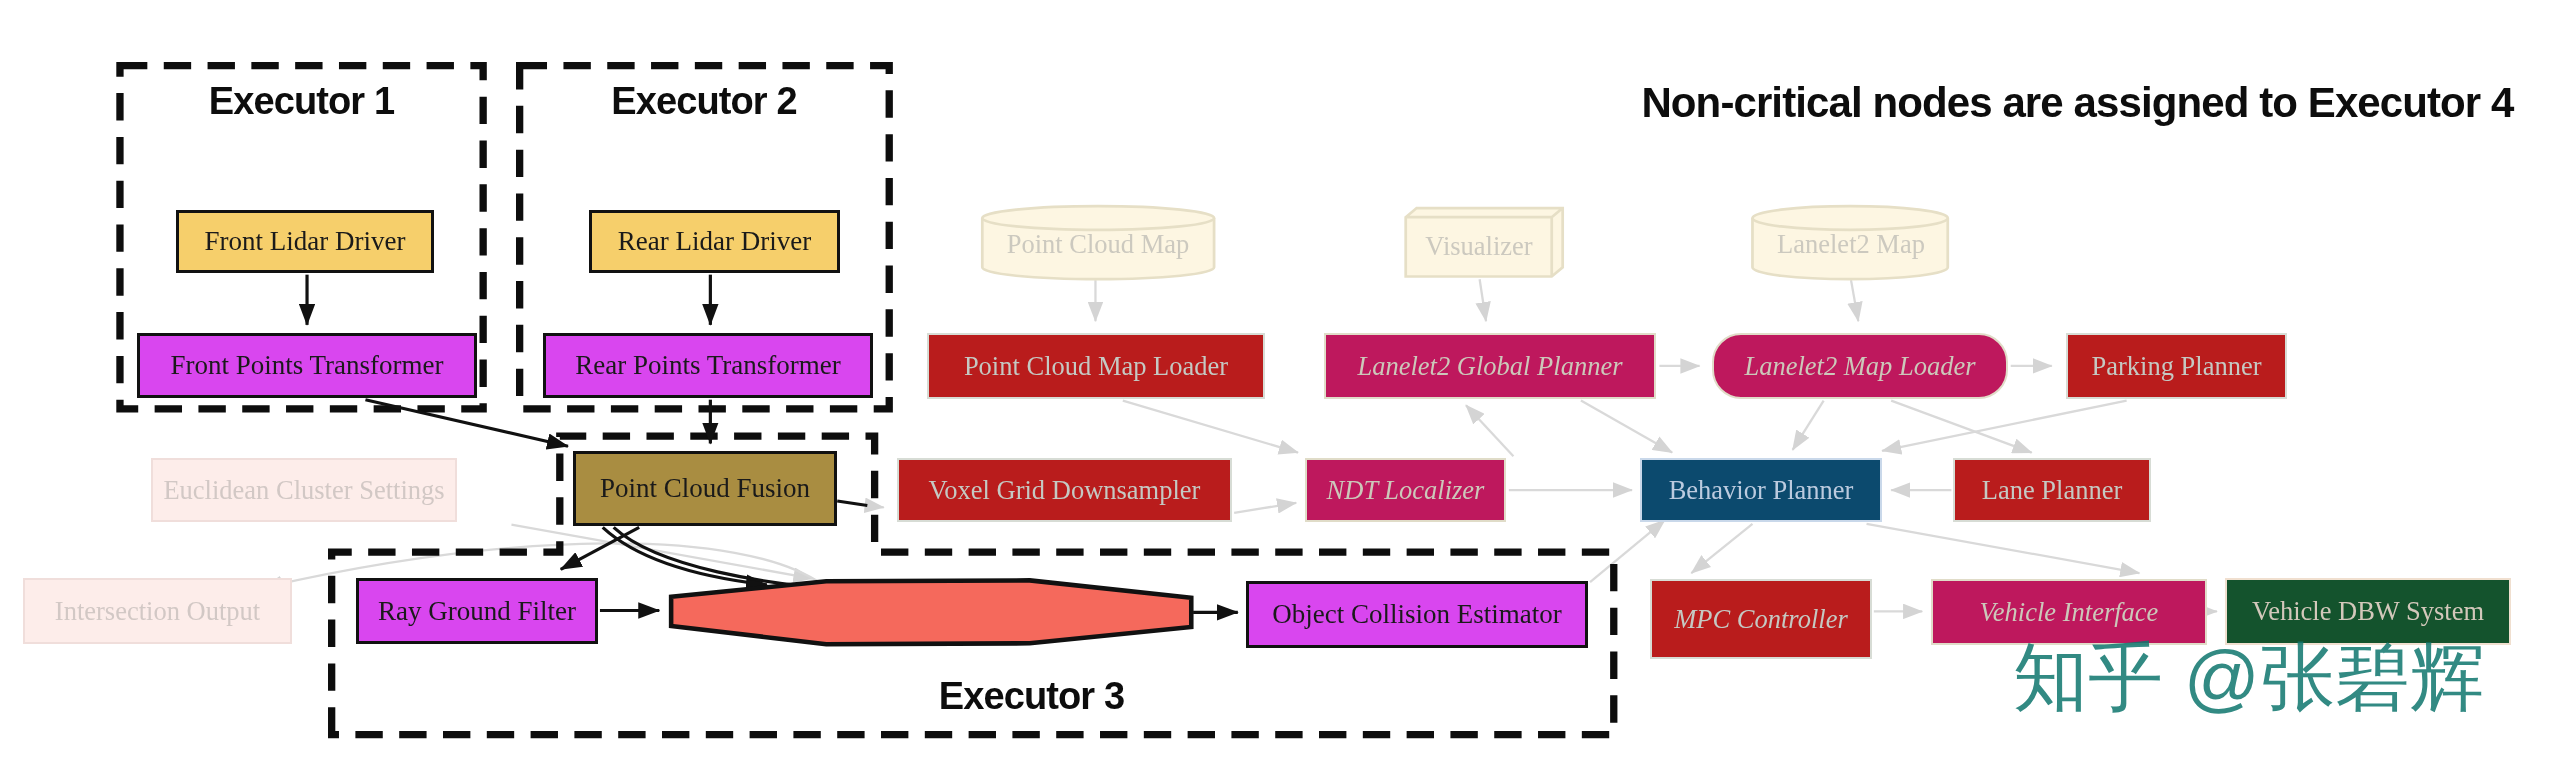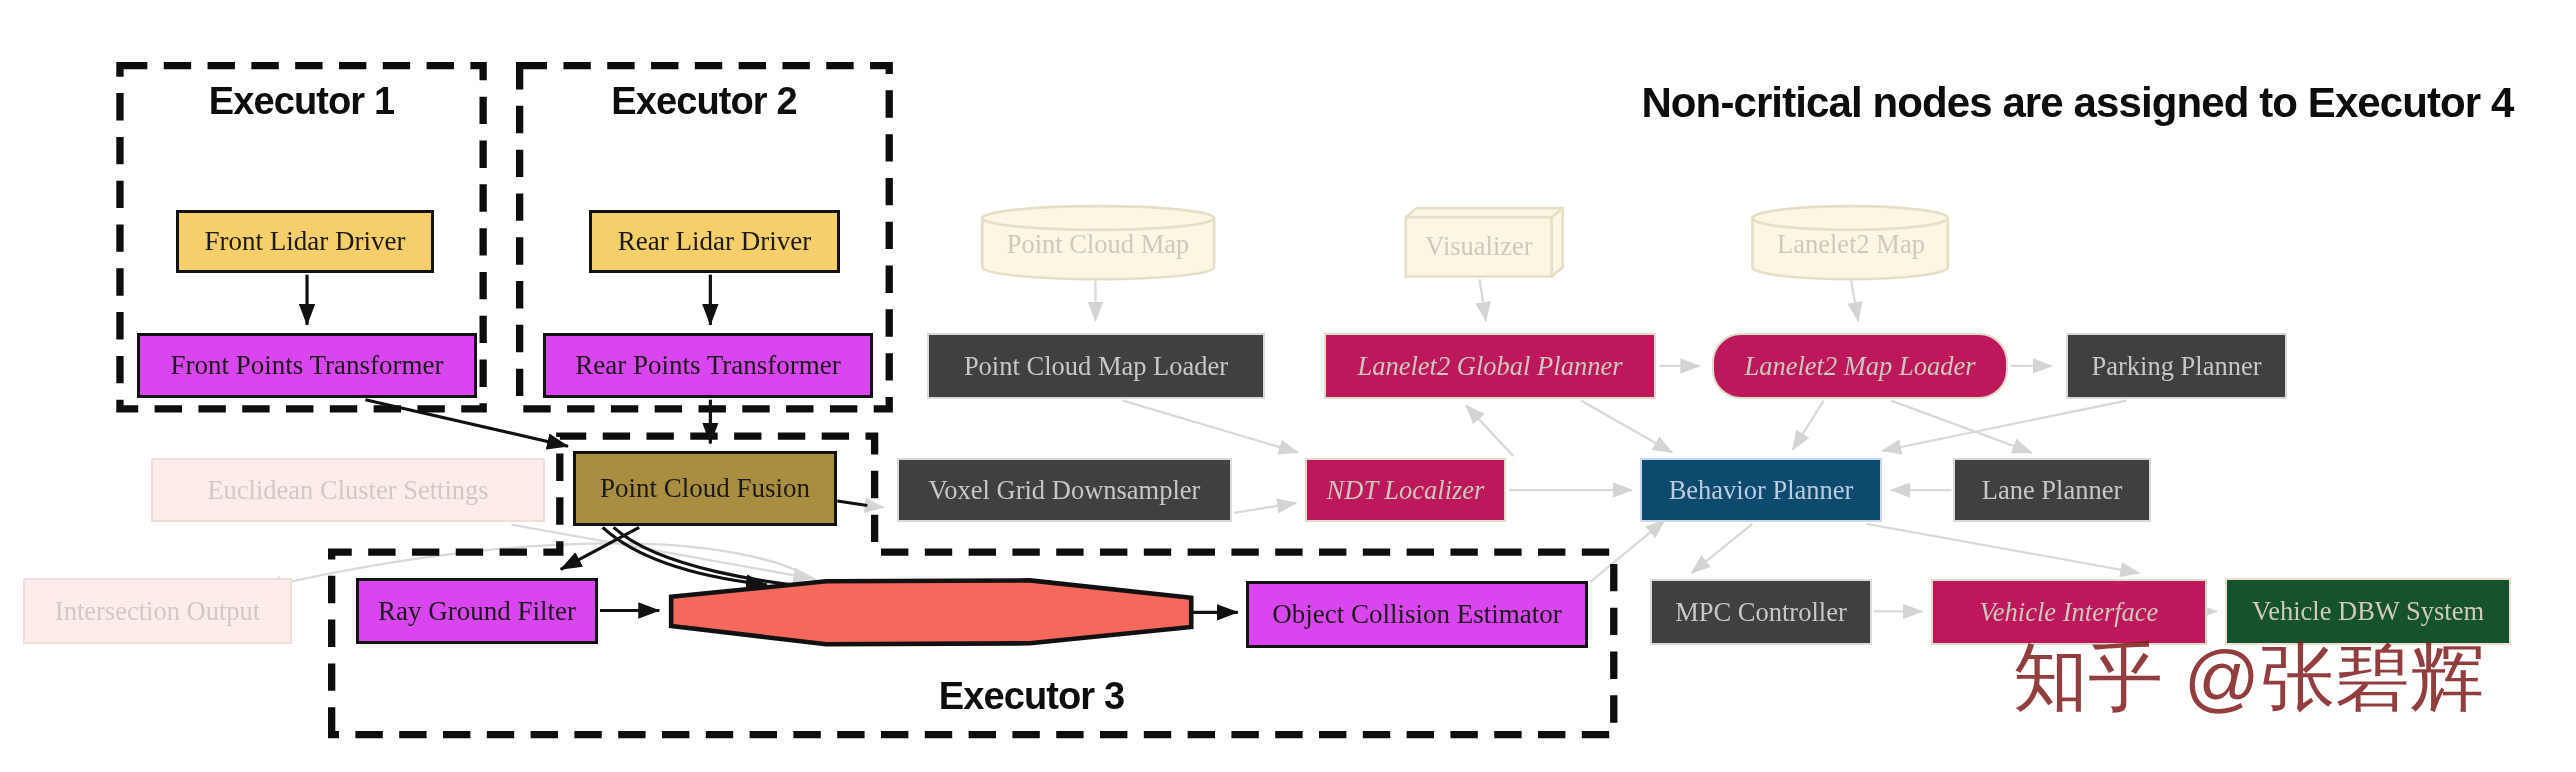--- a/index.html
+++ b/index.html
@@ -6,37 +6,37 @@
   #canvas{position:relative;width:2576px;height:772px;background:#ffffff;overflow:hidden;
           font-family:"Liberation Serif", serif;}
   #edge-layer{position:absolute;left:0;top:0;width:2576px;height:772px;}
   .node{position:absolute;display:flex;align-items:center;justify-content:center;
         white-space:nowrap;font-size:27px;color:#1a1a1a;box-sizing:border-box;}
   .active-box{border:3.7px solid #111;}
   .yellow{background:#f6cf6b;}
   .green{background:#d946ef;}
   .gold{background:#a98d41;}
   .faded{font-size:26.5px;border:2.7px solid;}
-  .mint{background:#404040;border-color:#d7dcd5;color:#c5c9c3;}
+  .mint{background:#b91c1c;border-color:#d7dcd5;color:#c5c9c3;}
   .tan{background:#be185d;border-color:#e0dcc8;color:#ccc8ba;font-style:italic;}
   .pink{background:#fdedea;border-color:#f0dedb;color:#d2c8c5;}
   .blue{background:#0c4a6e;border-color:#c9d8ea;color:#bccbdf;text-align:center;}
   .peach{background:#14532d;border-color:#f0dfcf;color:#d3c8bb;}
   .shape-label{position:absolute;display:flex;align-items:center;justify-content:center;
         white-space:nowrap;font-size:26.5px;color:#ccc9bf;background:transparent;border:none;}
   .exec-title{position:absolute;display:flex;align-items:center;justify-content:center;
         font-family:"Liberation Sans", sans-serif;font-weight:800;font-size:38px;color:#0d0d0d;
         letter-spacing:-0.9px;white-space:nowrap;}
   #main-title{position:absolute;left:1579px;top:79px;width:997px;text-align:center;
         font-family:"Liberation Sans", sans-serif;font-weight:800;font-size:42px;color:#0d0d0d;
         letter-spacing:-0.9px;white-space:nowrap;}
   #hexagon-label{position:absolute;left:703px;top:581px;width:456px;height:64px;
         display:flex;align-items:center;justify-content:center;font-size:27px;color:#1a1a1a;white-space:nowrap;}
   #watermark{position:absolute;left:2013px;top:628px;font-family:"Liberation Sans", sans-serif;
-        font-size:75px;color:#7f1d1d;opacity:0.85;white-space:nowrap;}
+        font-size:75px;color:#0f766e;opacity:0.85;white-space:nowrap;}
 </style>
 </head>
 <body>
 
 <div id="canvas">
 
   <svg id="edge-layer" viewBox="0 0 2822 846">
     <defs>
       <marker id="ah-black" markerUnits="userSpaceOnUse" markerWidth="26" markerHeight="18" refX="23" refY="9" orient="auto">
         <path d="M0,0 L24,9 L0,18 z" fill="#111"></path>
@@ -116,27 +116,27 @@
 
   <div class="shape-label" style="left:982px;top:219px;width:232px;height:51px;">Point Cloud Map</div>
   <div class="shape-label" style="left:1406px;top:217px;width:146px;height:59px;">Visualizer</div>
   <div class="shape-label" style="left:1753px;top:219px;width:196px;height:51px;">Lanelet2 Map</div>
 
   <div class="node faded mint" style="left:927px;top:333px;width:338px;height:66px;">Point Cloud Map Loader</div>
   <div class="node faded tan" style="left:1324px;top:333px;width:332px;height:66px;">Lanelet2 Global Planner</div>
   <div class="node faded tan" style="left:1712px;top:333px;width:296px;height:66px;border-radius:29px;">Lanelet2 Map Loader</div>
   <div class="node faded mint" style="left:2066px;top:333px;width:221px;height:66px;">Parking Planner</div>
 
-  <div class="node faded pink" style="left:151px;top:458px;width:394px;height:64px;">Euclidean Cluster Settings</div>
+  <div class="node faded pink" style="left:151px;top:458px;width:306px;height:64px;">Euclidean Cluster Settings</div>
   <div class="node faded mint" style="left:897px;top:458px;width:335px;height:64px;">Voxel Grid Downsampler</div>
   <div class="node faded tan" style="left:1305px;top:458px;width:201px;height:64px;">NDT Localizer</div>
   <div class="node faded blue" style="left:1640px;top:458px;width:242px;height:64px;">Behavior Planner</div>
   <div class="node faded mint" style="left:1953px;top:458px;width:198px;height:64px;">Lane Planner</div>
 
   <div class="node faded pink" style="left:23px;top:578px;width:269px;height:66px;">Intersection Output</div>
-  <div class="node faded mint" style="left:1650px;top:579px;width:222px;height:66px;">MPC Controller</div>
+  <div class="node faded mint" style="left:1650px;top:579px;width:222px;height:80px;font-style:italic;">MPC Controller</div>
   <div class="node faded tan" style="left:1931px;top:579px;width:276px;height:66px;">Vehicle Interface</div>
   <div class="node faded peach" style="left:2225px;top:578px;width:286px;height:67px;">Vehicle DBW System</div>
 
   <div id="watermark">知乎 @张碧辉</div>
 
 </div>
 
 
 </body></html>

